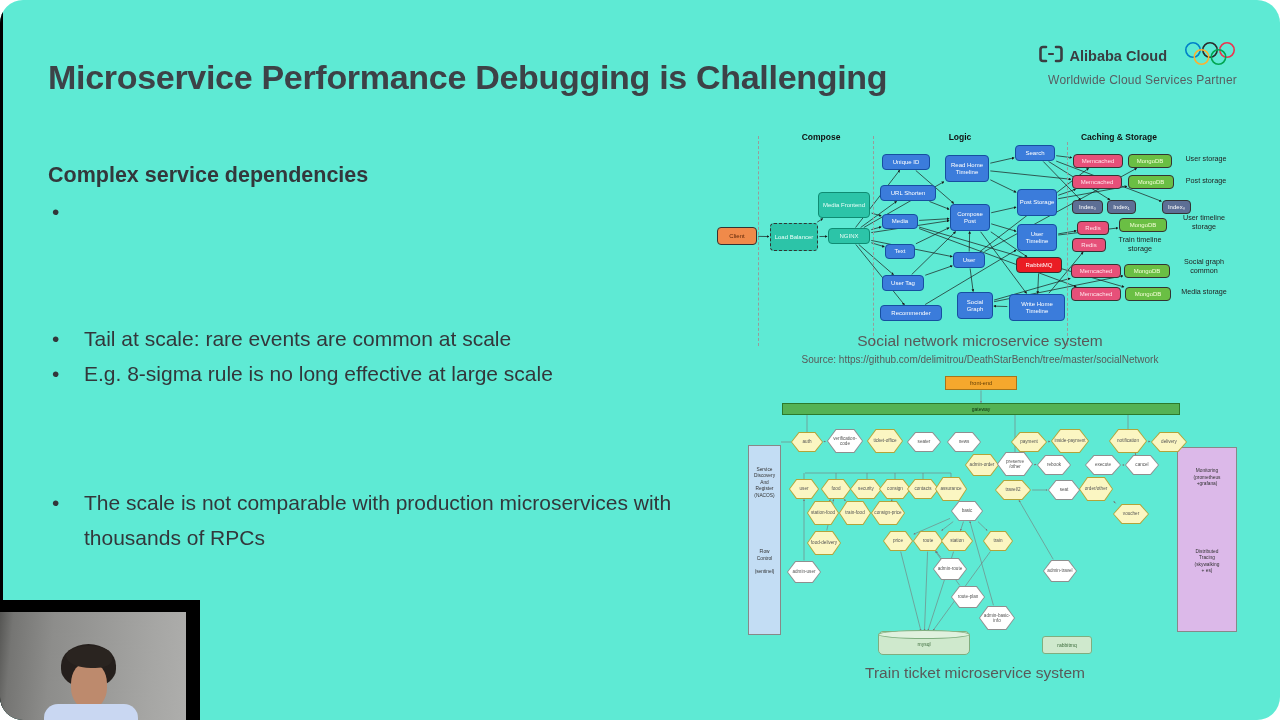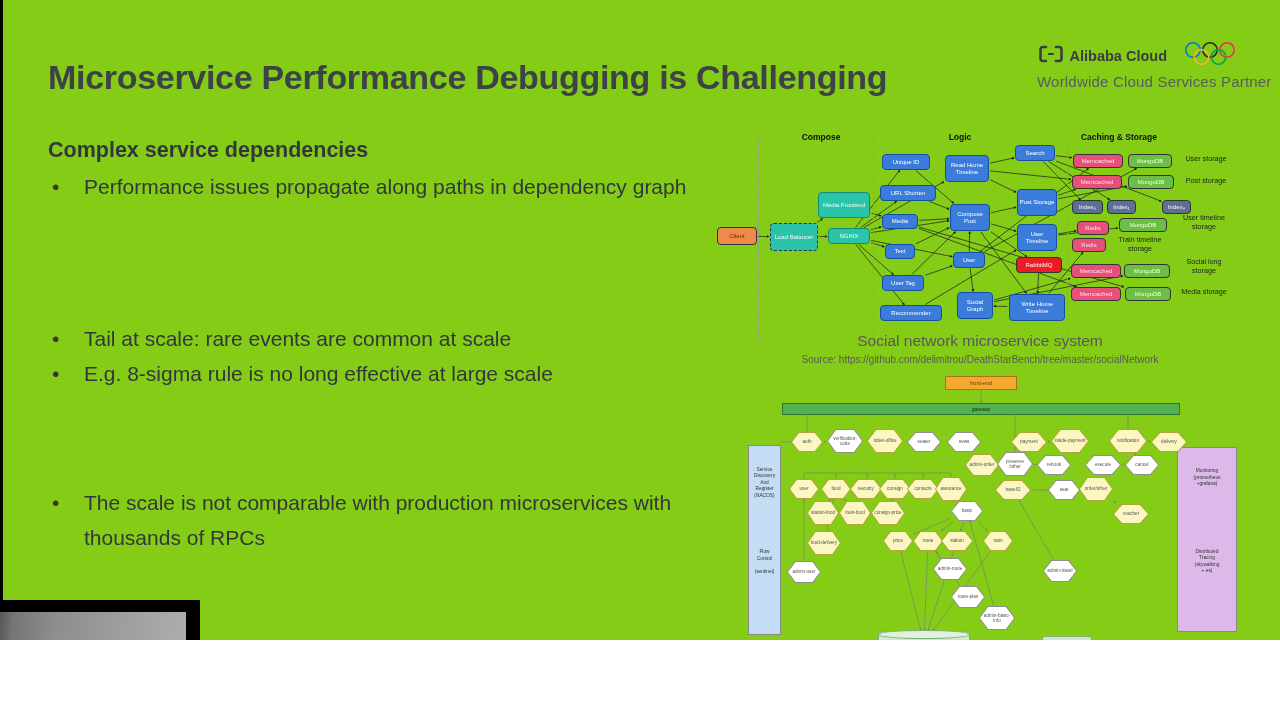--- a/index.html
+++ b/index.html
@@ -1,36 +1,36 @@
 <!DOCTYPE html>
 <html><head>
 <meta charset="utf-8">
 <style>
   html,body{margin:0;padding:0;background:#fff;}
-  .slide{position:relative;width:1280px;height:640px;background:#84cc16;overflow:hidden;
-         font-family:"Liberation Sans",sans-serif;color:#333;}
+  .slide{position:relative;width:1280px;height:720px;background:#5eead4;overflow:hidden;
+         font-family:"Liberation Sans",sans-serif;color:#333;border-radius:23px;}
   .edge-strip{position:absolute;left:0;top:0;width:3px;height:720px;background:#000;}
 
   
   .title{position:absolute;left:48px;top:55px;width:900px;font-size:34px;line-height:44px;
          font-weight:600;color:#3d4247;letter-spacing:-0.3px;}
   .section{position:absolute;left:48px;width:710px;}
-  .sec1{top:137px;} .sec2{top:315px;} .sec3{top:479px;}
+  .sec1{top:162px;} .sec2{top:315px;} .sec3{top:479px;}
   .section h2{margin:0;font-size:21.5px;line-height:26px;font-weight:bold;color:#33373b;}
   .bullets{margin:6px 0 0 0;padding:0;list-style:none;}
   .bullets li{display:flex;font-size:21px;line-height:35px;color:#33373b;}
   .dot{width:32px;flex:0 0 32px;padding-left:4px;}
   .btext{max-width:662px;}
 
   
   .logo{position:absolute;top:43px;right:43px;width:200px;}
   .logo-row{display:flex;align-items:center;justify-content:flex-end;height:26px;}
   .logo-brand{font-size:14.5px;font-weight:bold;color:#3a3e42;margin-left:5px;white-space:nowrap;}
   .logo-div{width:1px;height:24px;background:#b5b5b5;margin:0 7px 0 9px;}
-  .logo-sub{margin-top:4px;font-size:15px;color:#595d61;text-align:right;letter-spacing:0.2px;white-space:nowrap;}
+  .logo-sub{margin-top:4px;font-size:12px;color:#595d61;text-align:right;letter-spacing:0.2px;white-space:nowrap;}
 
   
   .diagram{position:absolute;}
   #social-diagram{left:715px;top:128px;width:525px;height:200px;}
   #train-diagram{left:745px;top:372px;width:495px;height:292px;}
   .caption{position:absolute;font-size:15.5px;color:#595959;text-align:center;}
   .cap-src{position:absolute;font-size:10px;color:#595959;text-align:center;}
   #social-cap{left:755px;top:332px;width:450px;}
   #social-src{left:755px;top:354px;width:450px;}
   #train-cap{left:760px;top:664px;width:430px;}
@@ -119,21 +119,20 @@
       </span>
     </div>
     <div class="logo-sub">Worldwide Cloud Services Partner</div>
   </div>
 
   <div class="section sec1">
     <h2>Complex service dependencies</h2>
     <ul class="bullets">
       <li>
         <span class="dot">•</span>
-        <span class="btext">Performance issues propagate along paths in dependency graph</span>
       </li>
     </ul>
   </div>
 
   <div class="section sec2">
     <ul class="bullets">
       <li>
         <span class="dot">•</span>
         <span class="btext">Tail at scale: rare events are common at scale</span>
       </li>
@@ -243,21 +242,21 @@
       <div class="sn-box sn-green" style="position: absolute; left: 404px; top: 90px; width: 48px; height: 14px;">MongoDB</div>
       <div class="sn-box sn-pink" style="position: absolute; left: 357px; top: 110px; width: 34px; height: 14px;">Redis</div>
       <div class="sn-box sn-pink" style="position: absolute; left: 356px; top: 136px; width: 50px; height: 14px;">Memcached</div>
       <div class="sn-box sn-green" style="position: absolute; left: 409px; top: 136px; width: 46px; height: 14px;">MongoDB</div>
       <div class="sn-box sn-pink" style="position: absolute; left: 356px; top: 159px; width: 50px; height: 14px;">Memcached</div>
       <div class="sn-box sn-green" style="position: absolute; left: 410px; top: 159px; width: 46px; height: 14px;">MongoDB</div>
       <div class="sn-label" style="position: absolute; left: 462px; top: 27px; width: 58px; height: 10px;">User storage</div>
       <div class="sn-label" style="position: absolute; left: 462px; top: 49px; width: 58px; height: 10px;">Post storage</div>
       <div class="sn-label" style="position: absolute; left: 462px; top: 86px; width: 54px; height: 20px;">User timeline storage</div>
       <div class="sn-label" style="position: absolute; left: 396px; top: 108px; width: 58px; height: 20px;">Train timeline storage</div>
-      <div class="sn-label" style="position: absolute; left: 460px; top: 130px; width: 58px; height: 20px;">Social long storage</div>
+      <div class="sn-label" style="position: absolute; left: 460px; top: 130px; width: 58px; height: 20px;">Social graph common</div>
       <div class="sn-label" style="position: absolute; left: 458px; top: 160px; width: 62px; height: 10px;">Media storage</div>
     </div>
   <div class="caption" id="social-cap">Social network microservice system</div>
   <div class="cap-src" id="social-src">Source: https://github.com/delimitrou/DeathStarBench/tree/master/socialNetwork</div>
 
   <div class="diagram" id="train-diagram">
       <svg width="495" height="292" style="position: absolute; left: 0px; top: 0px;">
         <defs>
           <marker id="tt-arr" viewBox="0 0 10 10" refX="7" refY="5" markerWidth="3.5" markerHeight="3.5" orient="auto-start-reverse">
             <path d="M0,0L10,5L0,10z" fill="#777777"></path>
@@ -476,20 +475,21 @@
       <div class="hex hexw" style="position: absolute; left: 234px; top: 234px; width: 36px; height: 24px;">
         <div class="hex hex-in hexw-in"></div>
         <span class="hex-label">admin-basic-info</span>
       </div>
       <div class="tt-cyl" style="position: absolute; left: 133px; top: 259px; width: 92px; height: 24px;">
         <div class="tt-cyl-top"></div>
         <span class="tt-cyl-label">mysql</span>
       </div>
       <div class="tt-pill" style="position: absolute; left: 297px; top: 264px; width: 50px; height: 18px;">rabbitmq</div>
     </div>
+  <div class="caption" id="train-cap">Train ticket microservice system</div>
 
   <div class="webcam">
     <div class="webcam-video">
       <div class="person-hair"></div>
       <div class="person-neck"></div>
       <div class="person-face"></div>
       <div class="person-fringe"></div>
       <div class="person-shirt"></div>
     </div>
   </div>

